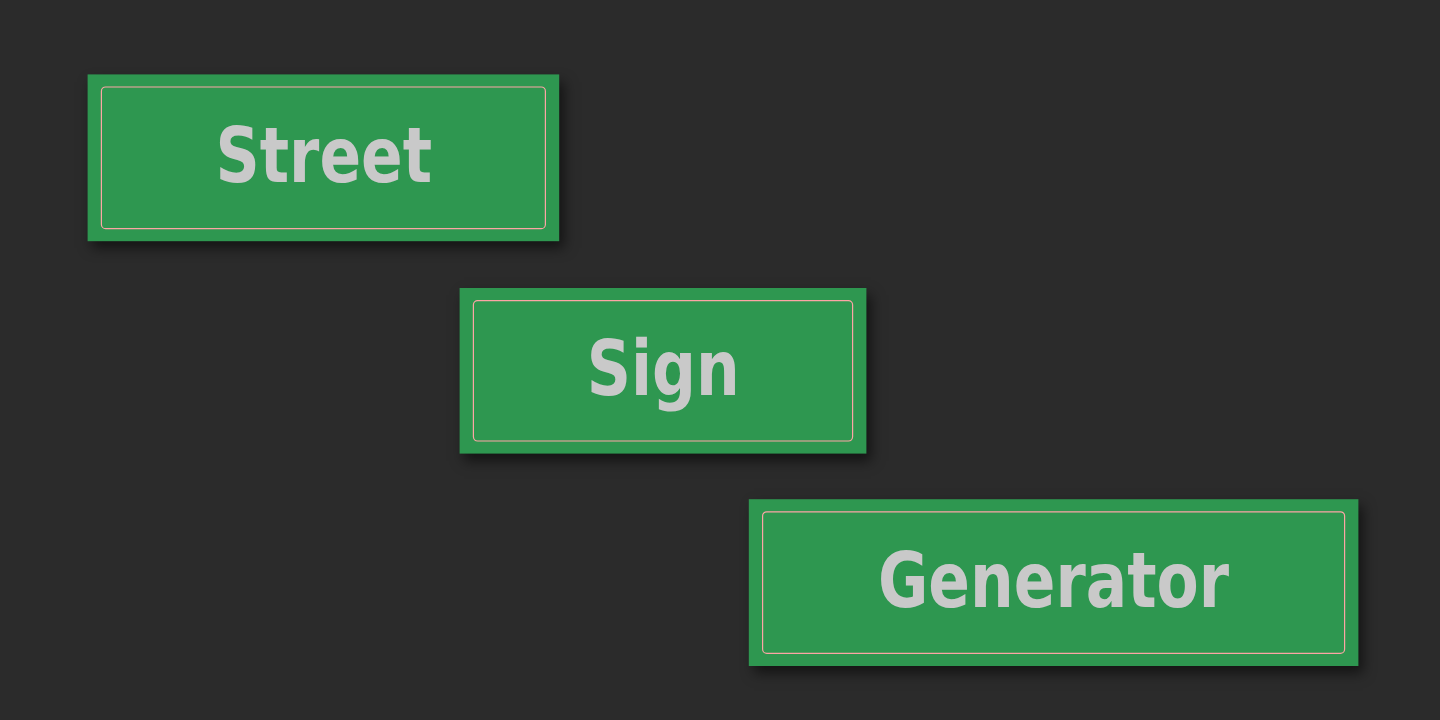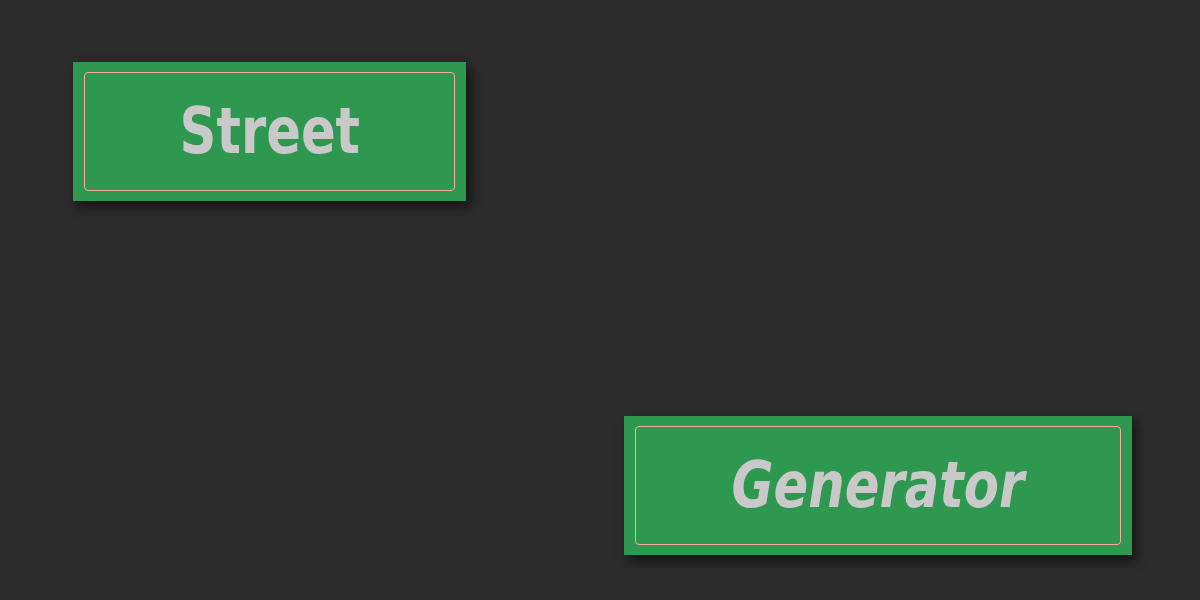--- a/index.html
+++ b/index.html
@@ -53,20 +53,25 @@
 <body>
 
 <div class="canvas">
 
   <div class="sign" style="left:73px; top:62px; width:393px; height:139px;">
     <div class="sign-inner">
       <span class="sign-text" style="transform: scaleX(0.80);">Street</span>
     </div>
   </div>
 
+  <div class="sign" style="left:383px; top:240px; width:339px; height:138px;">
+    <div class="sign-inner">
+      <span class="sign-text" style="transform: scaleX(0.80);">Sign</span>
+    </div>
+  </div>
 
-  <div class="sign" style="left:624px; top:416px; width:508px; height:139px;font-style:italic;">
+  <div class="sign" style="left:624px; top:416px; width:508px; height:139px;">
     <div class="sign-inner">
       <span class="sign-text" style="transform: scaleX(0.80);">Generator</span>
     </div>
   </div>
 
 </div>
 
 </body></html>

